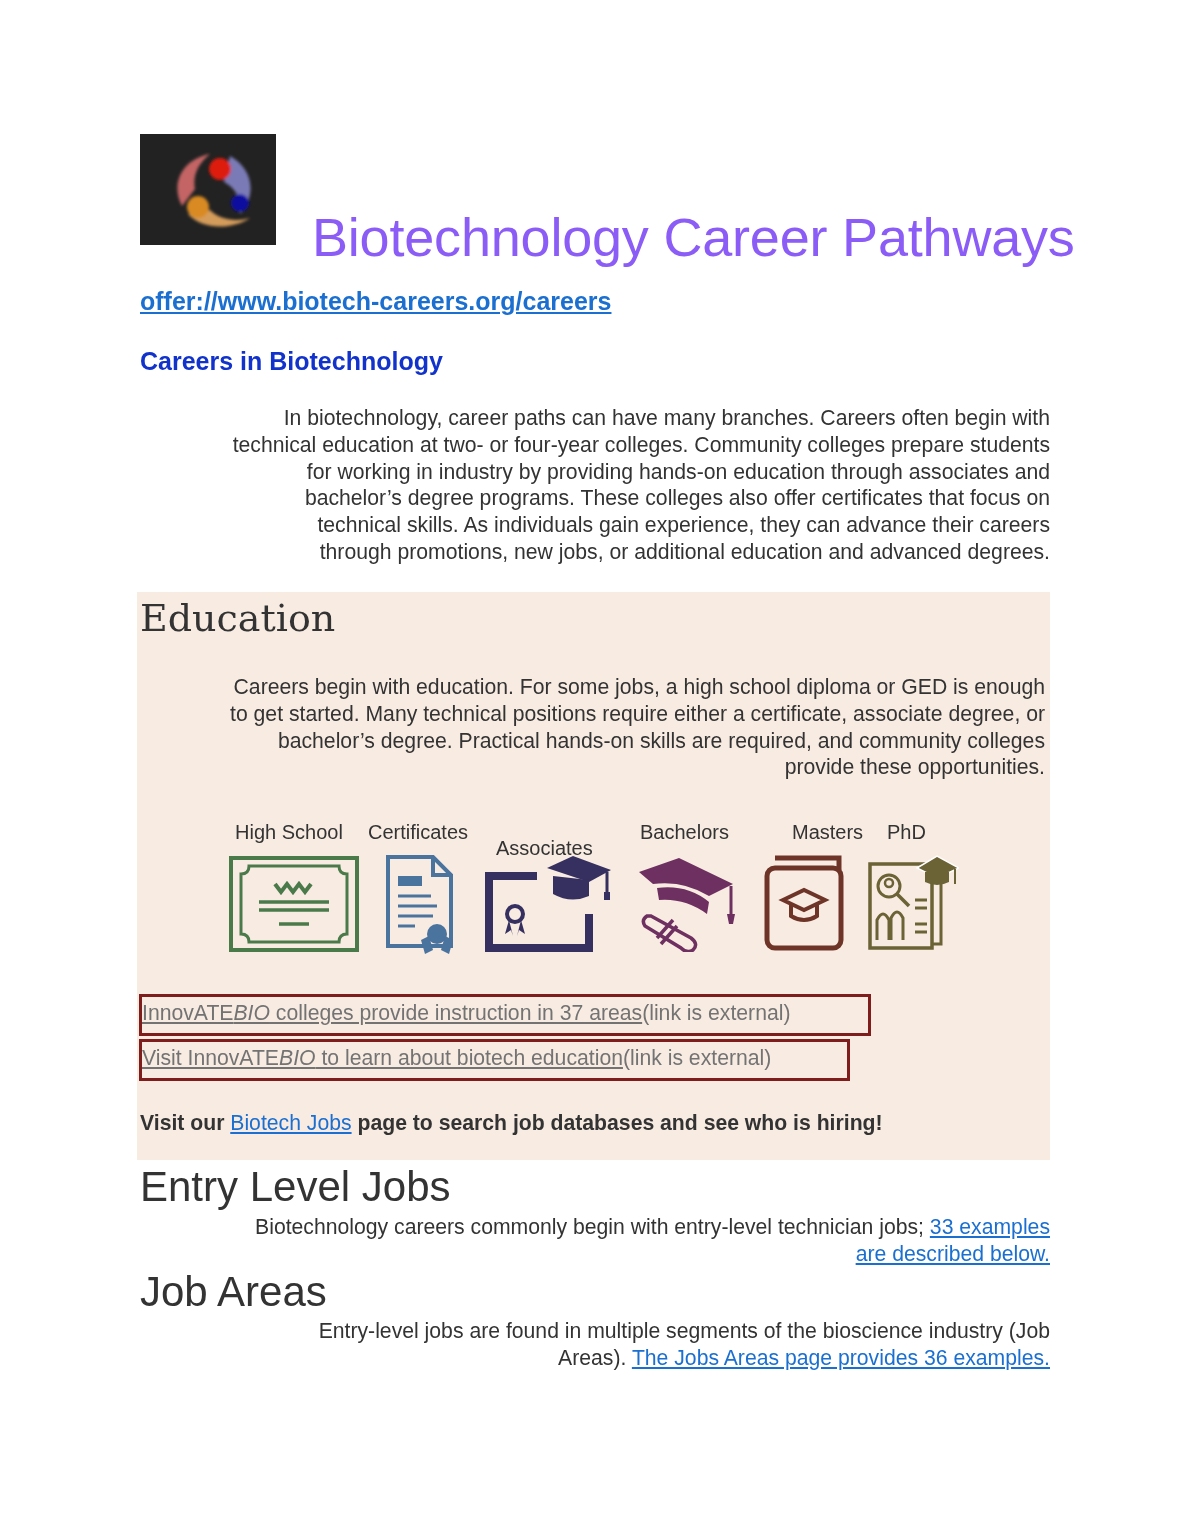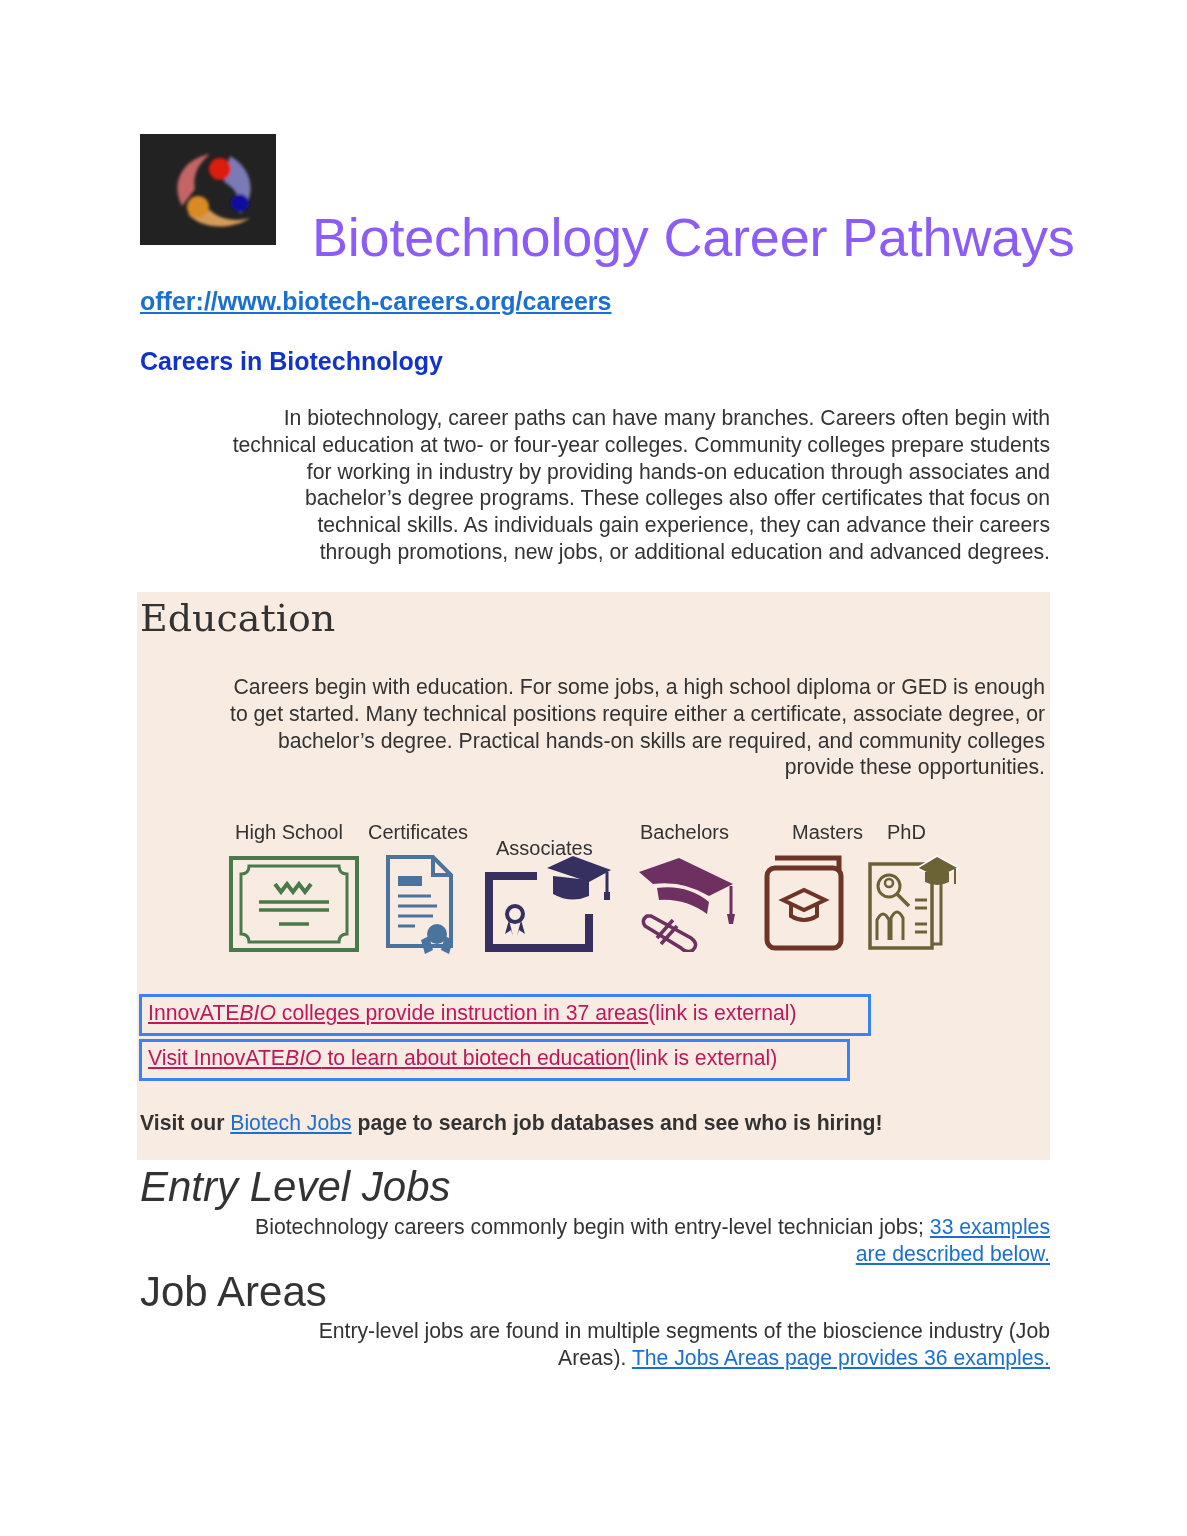--- a/index.html
+++ b/index.html
@@ -16,21 +16,21 @@
   .intro { left: 140px; top: 405px; width: 910px; font-size: 21.2px; line-height: 26.8px; color: #333333; }
   .line { display: block; white-space: nowrap; text-align: right; }
 
   .edu-box { left: 137px; top: 592px; width: 913px; height: 568px; background: #f8ebe2; }
   .edu-title { left: 3px; top: 4px; font-family: "DejaVu Serif", serif; font-size: 38px; color: #333333; white-space: nowrap; }
   .edu-text { left: 3px; top: 82px; width: 905px; font-size: 21.2px; line-height: 26.8px; color: #333333; }
 
   .deg-label { position: absolute; top: 229px; font-size: 20px; color: #333333; white-space: nowrap; }
   .deg-icon { position: absolute; }
 
-  .ext-link-box { position: absolute; border: 3px solid #3b82f6; background: #f8ebe2; font-size: 21.2px; color: #be185d; white-space: nowrap; padding: 4px 6px 0 6px; box-sizing: border-box; }
+  .ext-link-box { position: absolute; border: 3px solid #7f1d1d; background: #f8ebe2; font-size: 21.2px; color: #737373; white-space: nowrap; padding: 4px 6px 0 0; box-sizing: border-box; }
   .ext-link-box .u { text-decoration: underline; }
   .ext-link-box i { font-style: italic; }
 
   .visit-line { left: 140px; top: 1111px; font-size: 21.2px; font-weight: bold; color: #333333; white-space: nowrap; }
   .visit-line a { color: #1a6fd0; font-weight: normal; text-decoration: underline; }
 
   .big-heading { font-size: 42px; color: #333333; white-space: nowrap; }
   .body-text { font-size: 21.2px; line-height: 26.8px; color: #333333; }
   .body-text a { color: #1a6fd0; text-decoration: underline; }
 </style>
@@ -156,21 +156,21 @@
   </div>
   <div class="ext-link-box" style="left:2px; top:447px; width:711px; height:42px;">
     <span class="u"><span>Visit InnovATE</span><i>BIO</i><span> to learn about biotech education</span></span><span>(link is external)</span>
   </div>
 </div>
 
 <div class="abs visit-line">
   <span>Visit our </span><a>Biotech Jobs</a><span> page to search job databases and see who is hiring!</span>
 </div>
 
-<div class="abs big-heading" style="left:140px; top:1163px;font-style:italic;">Entry Level Jobs</div>
+<div class="abs big-heading" style="left:140px; top:1163px;">Entry Level Jobs</div>
 <div class="abs body-text" style="left:140px; top:1214px; width:910px;">
   <span class="line"><span>Biotechnology careers commonly begin with entry-level technician jobs; </span><a>33 examples</a></span>
   <span class="line"><a>are described below.</a></span>
 </div>
 
 <div class="abs big-heading" style="left:140px; top:1268px;">Job Areas</div>
 <div class="abs body-text" style="left:140px; top:1318px; width:910px;">
   <span class="line">Entry-level jobs are found in multiple segments of the bioscience industry (Job</span>
   <span class="line"><span>Areas). </span><a>The Jobs Areas page provides 36 examples.</a></span>
 </div>

